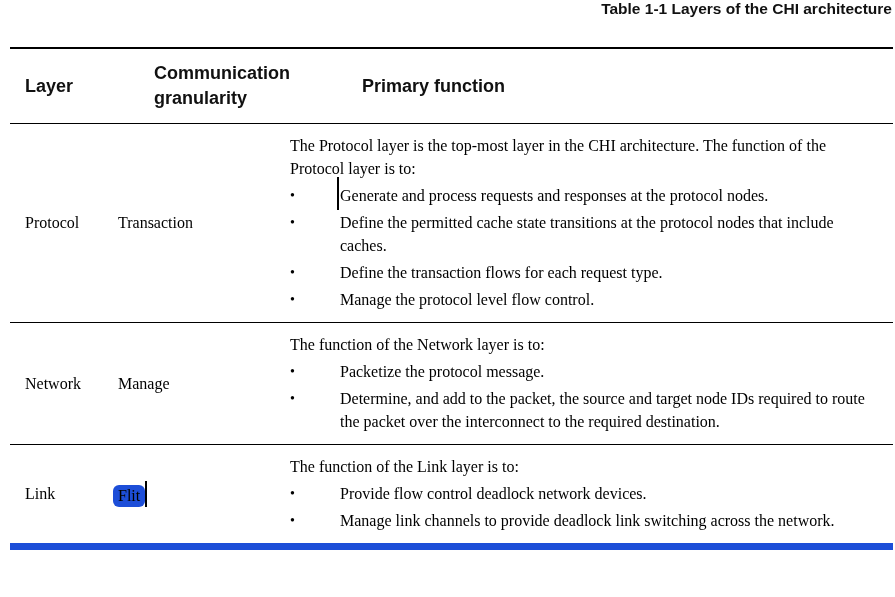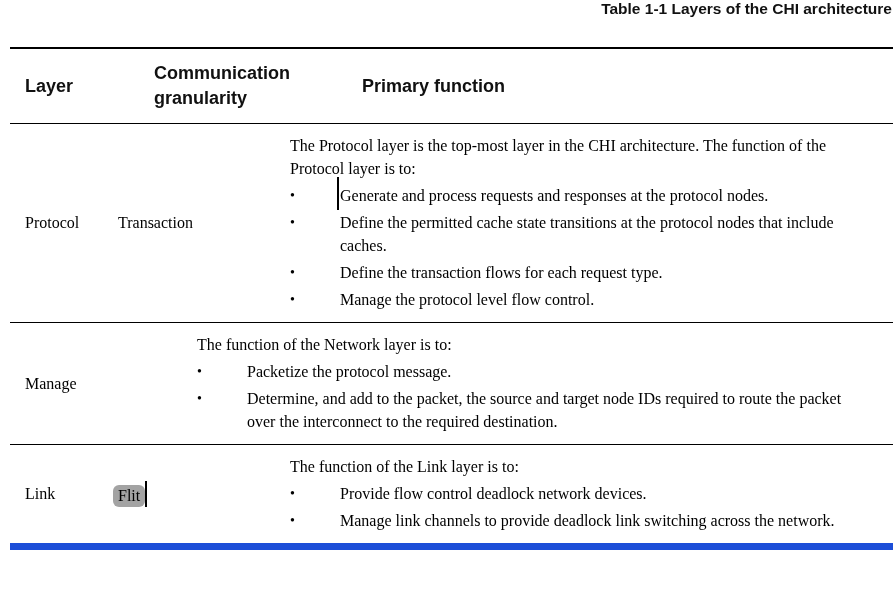--- a/index.html
+++ b/index.html
@@ -65,21 +65,21 @@
     flex:1 1 auto;
     position:relative;
   }
   .caret-before{
     position:absolute;
     left:-3px;top:-7px;
     width:2px;height:33px;
     background:#000;
   }
   .hl{
-    background:#a3a3a3;
+    background:#1d4ed8;
     border-radius:6px;
     padding:2px 5px 3px 5px;
     margin-left:-5px;
   }
   .caret-inline{
     display:inline-block;
     width:2px;height:26px;
     background:#000;
     vertical-align:-6px;
     margin-left:0px;
@@ -114,20 +114,21 @@
               <span class="marker">•</span>
               <span class="btext">Define the transaction flows for each request type.</span>
             </div>
             <div class="bullet">
               <span class="marker">•</span>
               <span class="btext">Manage the protocol level flow control.</span>
             </div>
           </div>
         </div>
         <div class="row">
+          <div class="col1">Network</div>
           <div class="col2">Manage</div>
           <div class="col3">
             <div class="intro">The function of the Network layer is to:</div>
             <div class="bullet">
               <span class="marker">•</span>
               <span class="btext">Packetize the protocol message.</span>
             </div>
             <div class="bullet">
               <span class="marker">•</span>
               <span class="btext">Determine, and add to the packet, the source and target node IDs required to route the packet over the interconnect to the required destination.</span>

